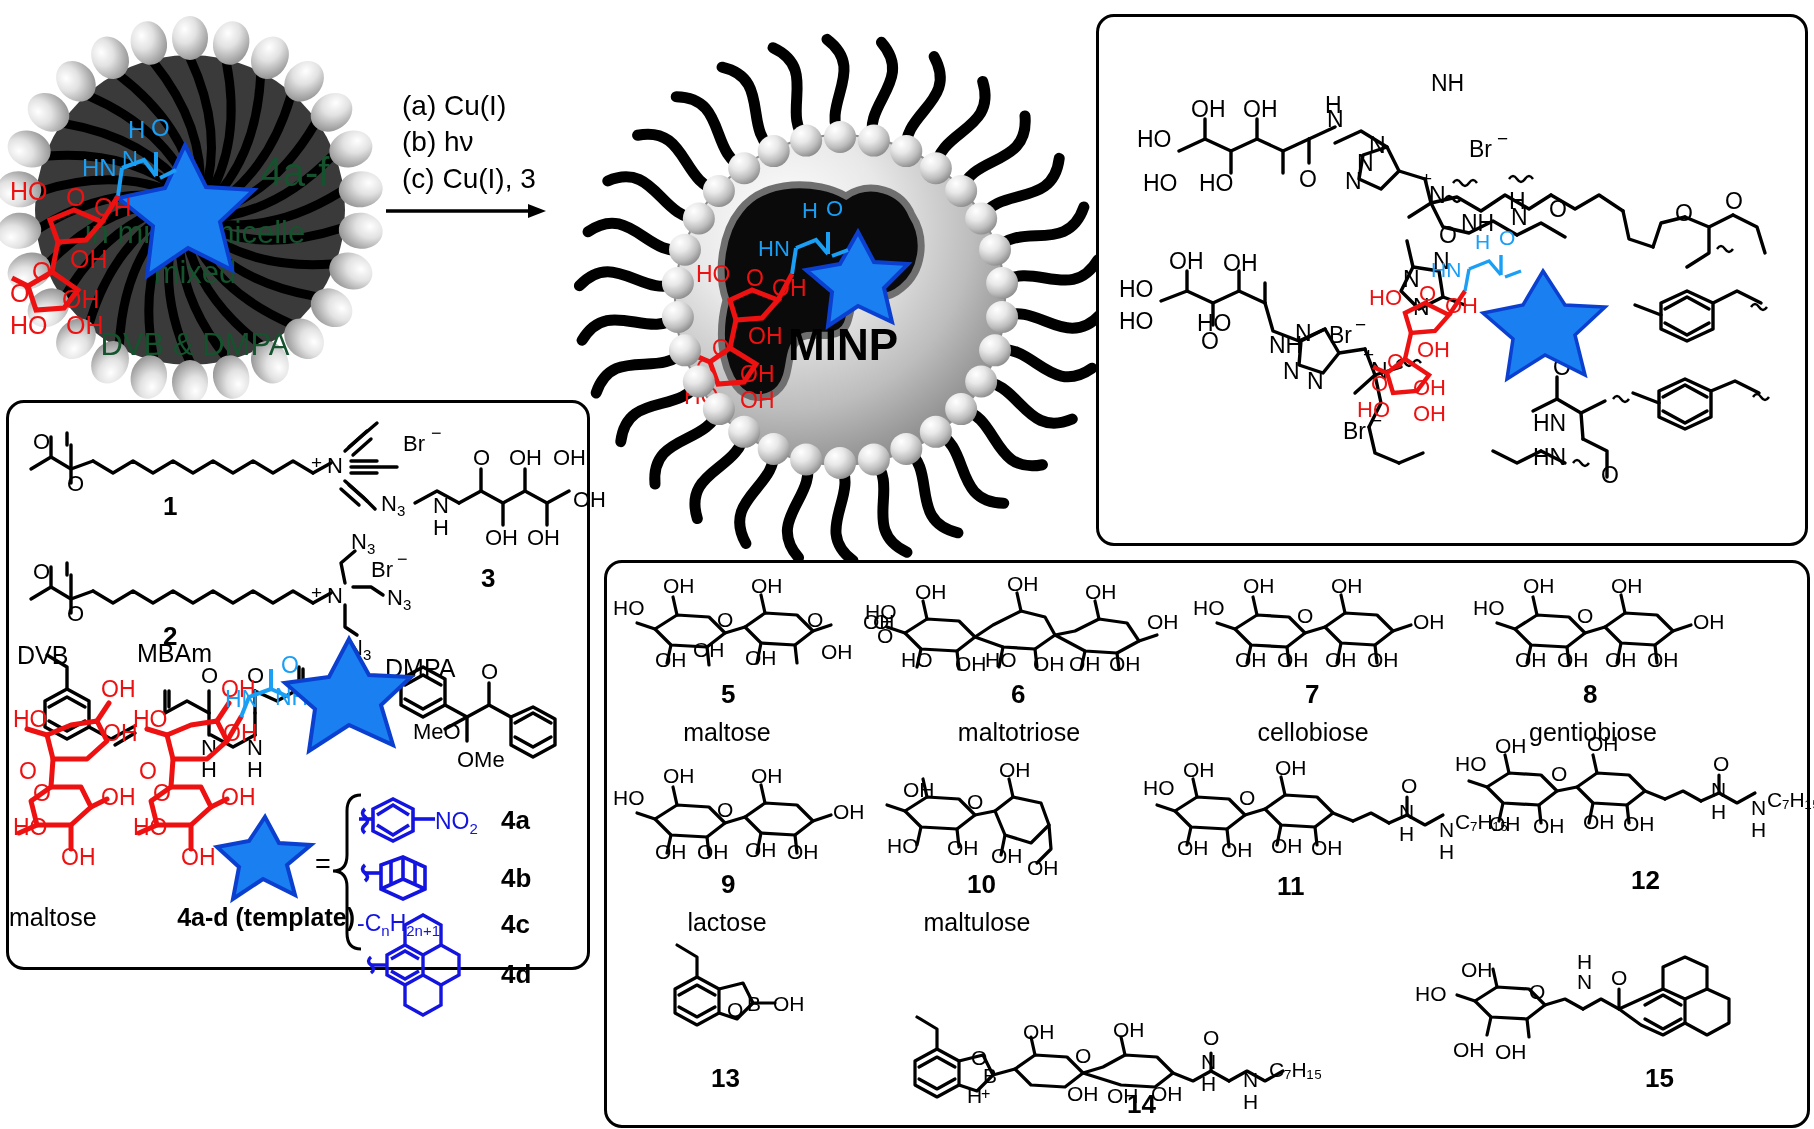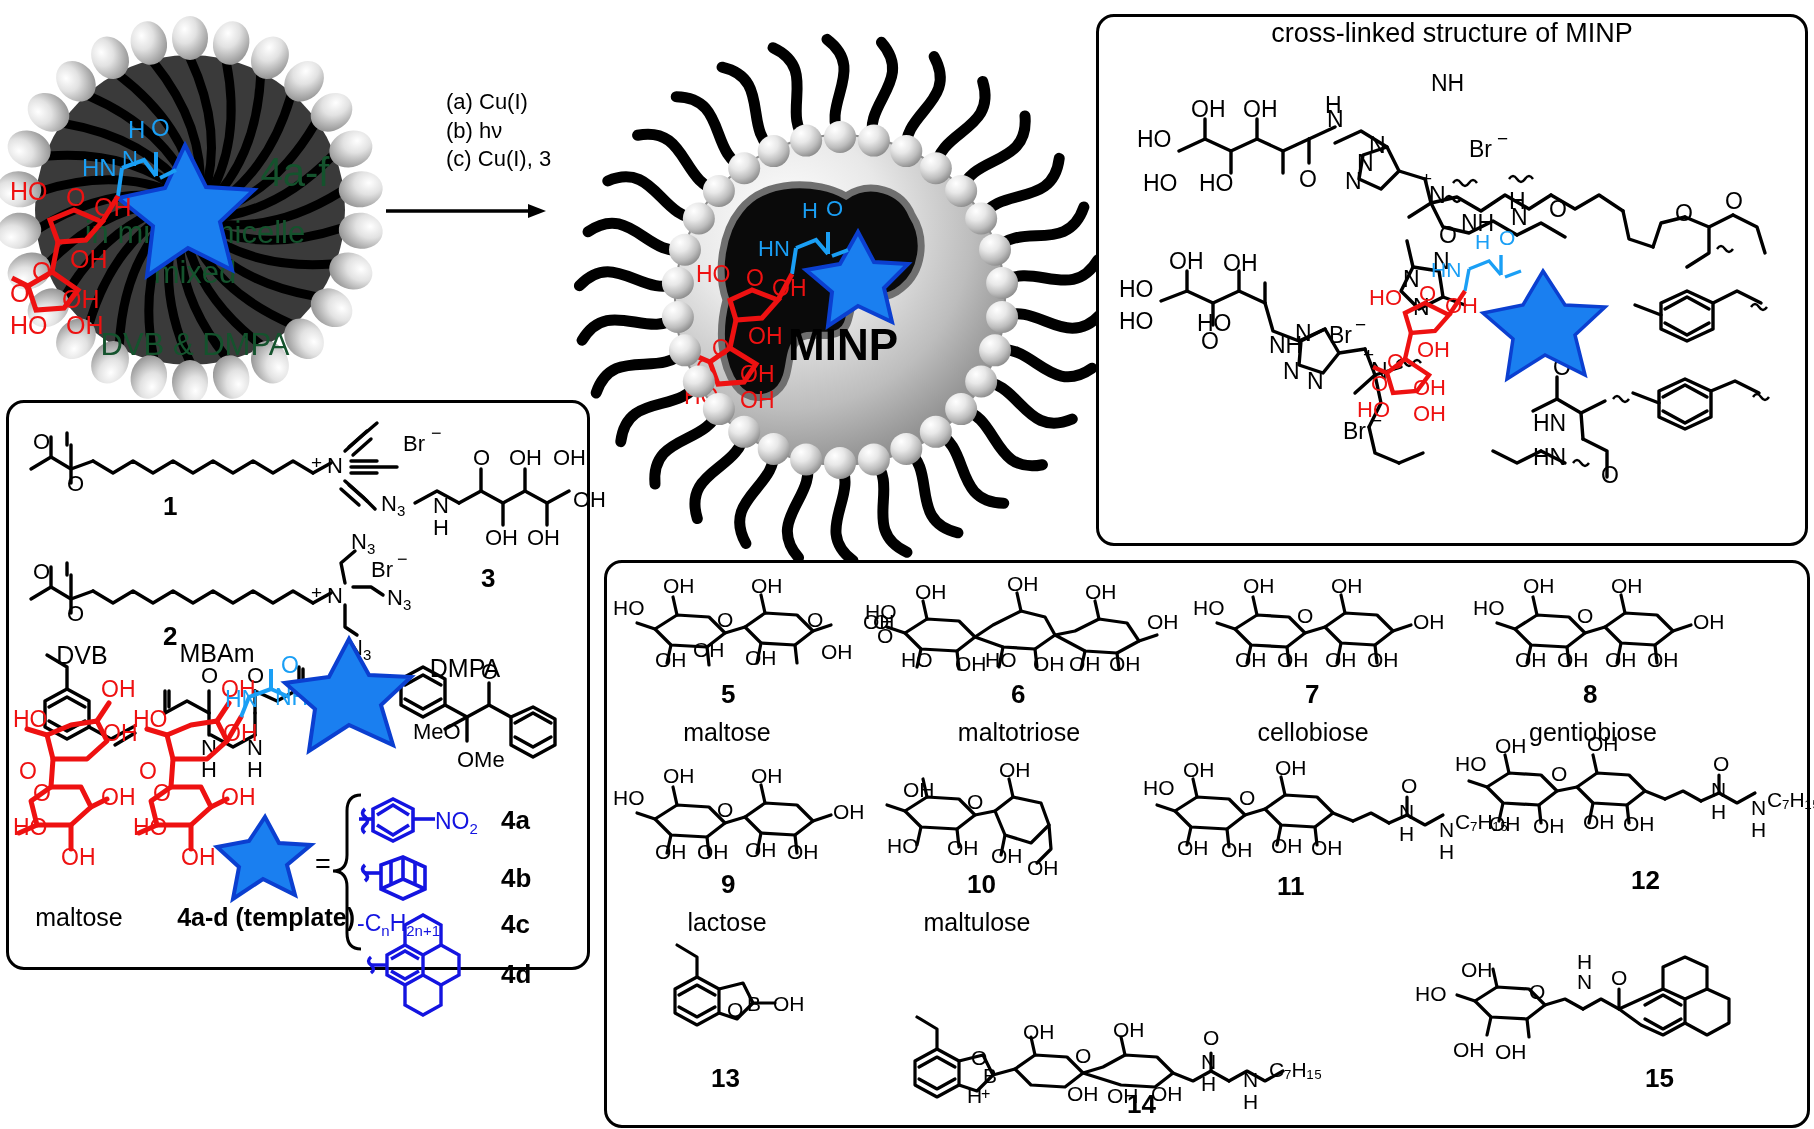--- a/index.html
+++ b/index.html
@@ -3,22 +3,22 @@
 <meta charset="utf-8">
 <style>
   html,body{margin:0;padding:0;background:#fff;}
   body{width:1814px;height:1129px;position:relative;
        font-family:"Liberation Sans",sans-serif;color:#000;overflow:hidden;}
   .abs{position:absolute;}
   svg{display:block;overflow:visible;}
   text{font-family:"Liberation Sans",sans-serif;}
   .panel{position:absolute;border:3px solid #000;border-radius:18px;background:#fff;}
   .ttl{font-size:27px;line-height:1.22;text-align:center;}
-  .cond{font-size:22px;line-height:1.30;margin-left:44px;}
-  .lbl{font-size:25px;text-align:center;}
+  .cond{font-size:28px;line-height:1.30;}
+  .lbl{font-size:25px;text-align:left;}
   .lblb{font-size:25px;font-weight:bold;text-align:right;}
   .white{color:#14532d;font-size:31px;text-align:center;font-weight:400;}
   .minp{font-size:44px;font-weight:bold;}
 </style>
 </head>
 <body>
 
 <div class="abs" style="left:0;top:0;width:400px;height:420px;">
   <svg width="400" height="420" viewBox="0 0 400 420">
     <defs>
@@ -253,21 +253,20 @@
         <circle cx="178.86739344718478" cy="190.93171116350607" r="16" fill="url(#sph)"></circle>
         <circle cx="204.19100387632687" cy="168.1302299168836" r="16" fill="url(#sph)"></circle>
         <circle cx="233.70192717864458" cy="151.09209040425603" r="16" fill="url(#sph)"></circle>
         <circle cx="266.11039439670515" cy="140.5619410803897" r="16" fill="url(#sph)"></circle>
       </g>
   </svg>
 </div>
 <div class="abs minp" style="left:788px;top:320px;">MINP</div>
 
 <div class="panel" style="left:1096px;top:14px;width:706px;height:526px;">
-  <div class="ttl">cross-linked structure of MINP</div>
   <div class="abs" style="left:14px;top:74px;width:678px;height:440px;">
     <svg width="678" height="440" viewBox="0 0 678 440">
       <g stroke="#000" stroke-width="3.4" fill="none" stroke-linejoin="round" stroke-linecap="round">
 
         <path d="M66,60 L92,48 L118,60 L144,48 L170,60 L196,48"></path>
         <path d="M92,48 L92,28 M144,48 L144,28 M118,60 L118,82 M170,60 L170,82"></path>
         <path d="M196,48 L196,72"></path>
         <path d="M196,48 L222,36"></path>
         <path d="M222,52 L248,40 L274,56"></path>
 

